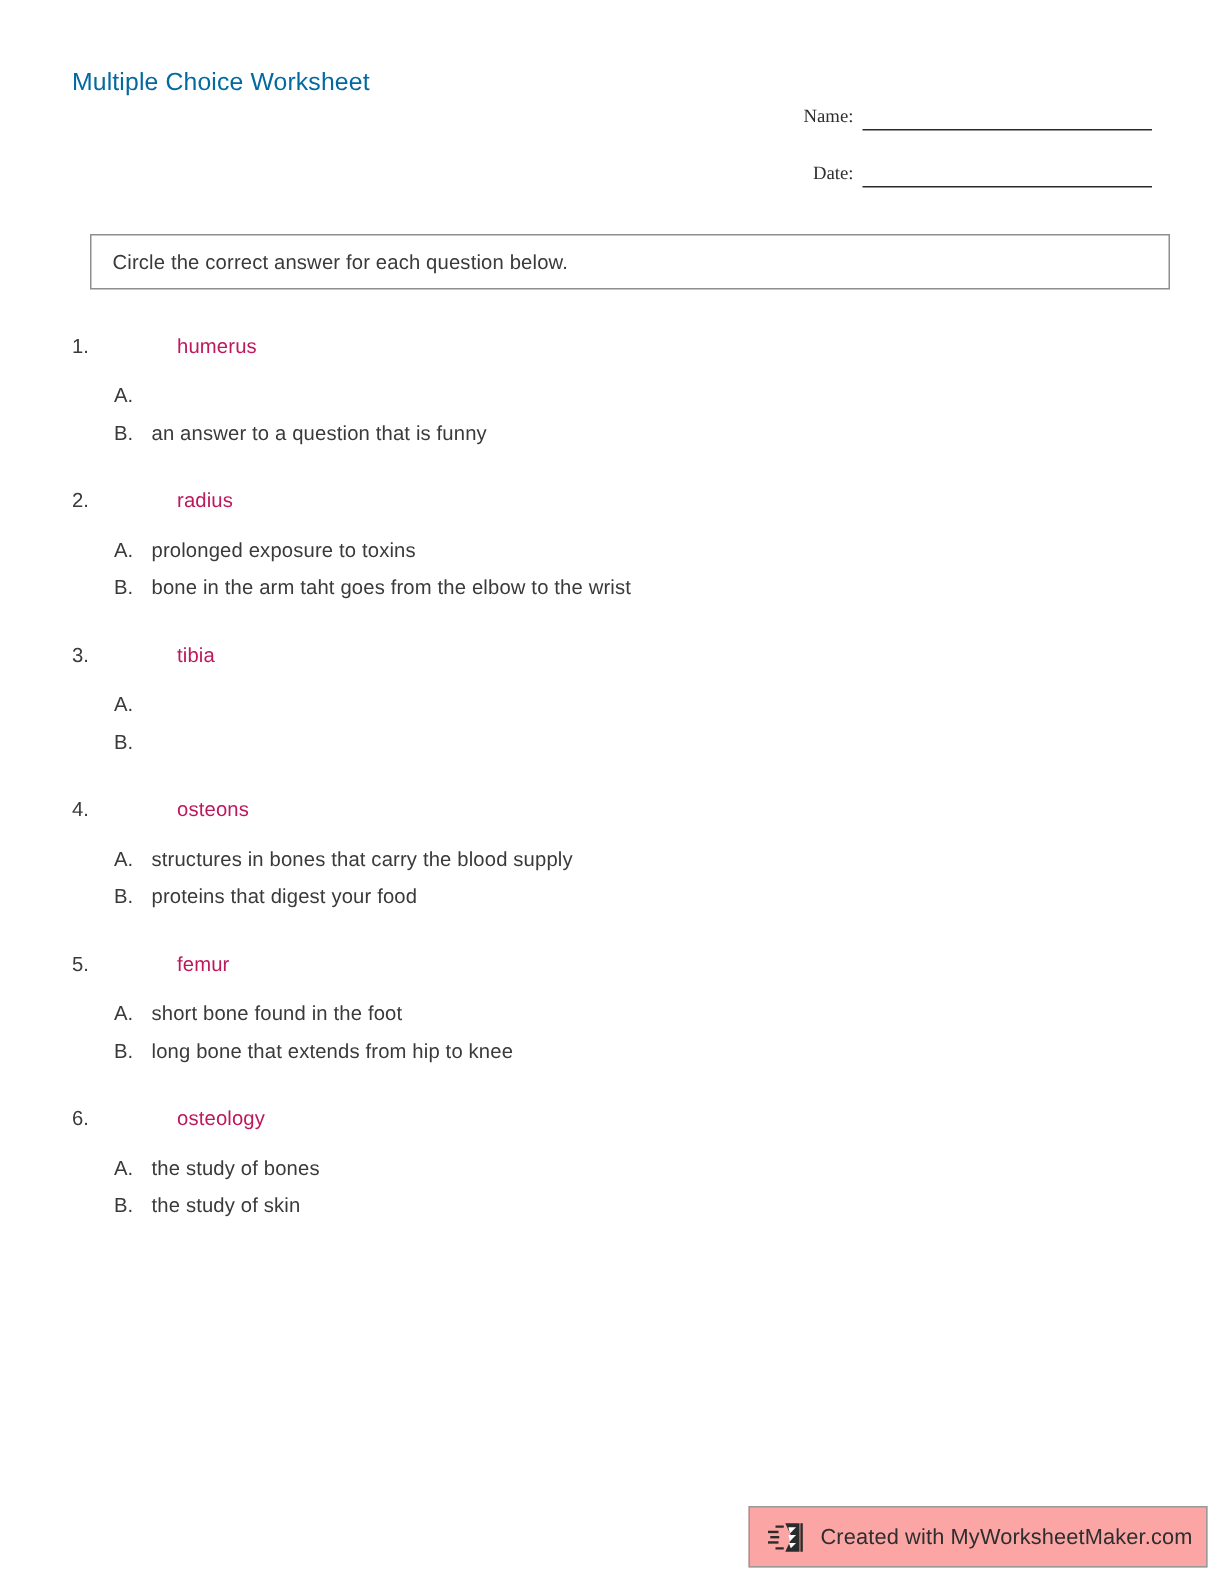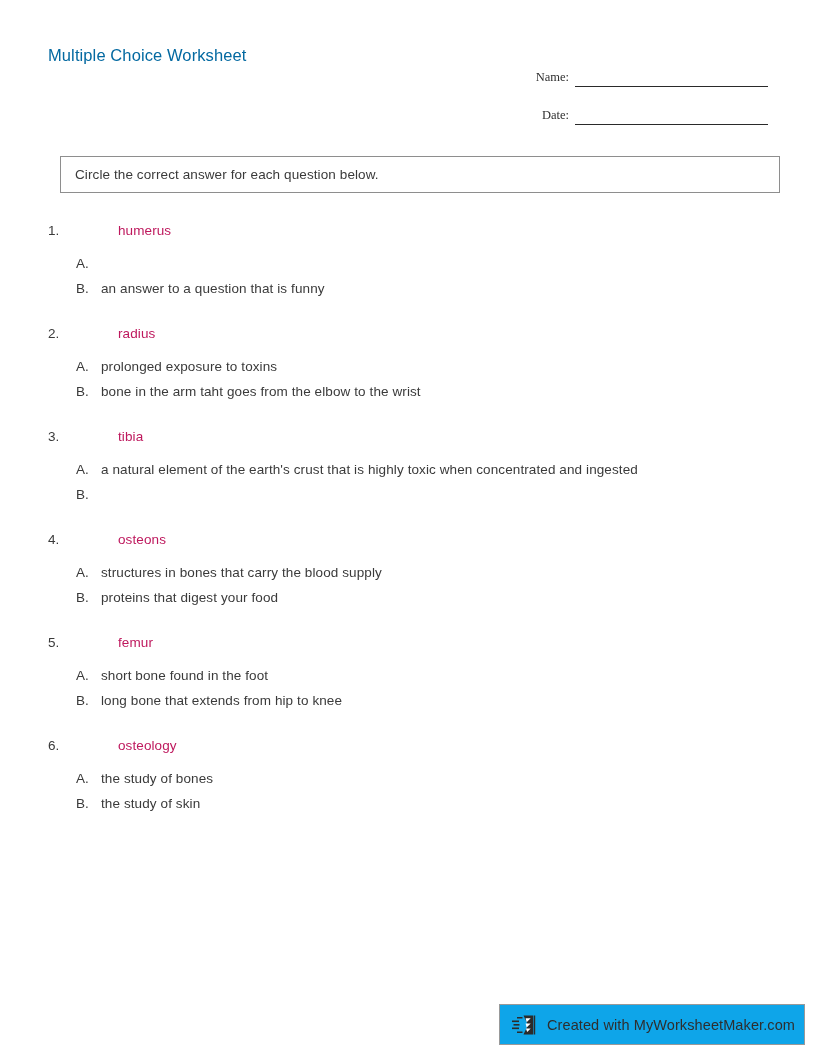--- a/index.html
+++ b/index.html
@@ -125,21 +125,21 @@
 
   
   #footer-badge {
     position: absolute;
     left: 499px;
     top: 1004px;
     width: 306px;
     height: 41px;
     box-sizing: border-box;
     border: 1px solid #999999;
-    background: #0ea5e9;
+    background: #fca5a5;
     display: flex;
     align-items: center;
     padding-left: 12px;
     gap: 9px;
   }
   #footer-logo-icon {
     width: 26px;
     height: 24px;
     flex: 0 0 26px;
     display: block;
@@ -203,21 +203,20 @@
       </div>
     </div>
     <div class="question-block">
       <div class="question-head">
         <span class="question-number">3.</span>
         <span class="question-prompt">tibia</span>
       </div>
       <div class="options">
         <div class="option-row">
           <span class="option-letter">A.</span>
-          <span class="option-text">a natural element of the earth's crust that is highly toxic when concentrated and ingested</span>
         </div>
         <div class="option-row">
           <span class="option-letter">B.</span>
         </div>
       </div>
     </div>
     <div class="question-block">
       <div class="question-head">
         <span class="question-number">4.</span>
         <span class="question-prompt">osteons</span>

